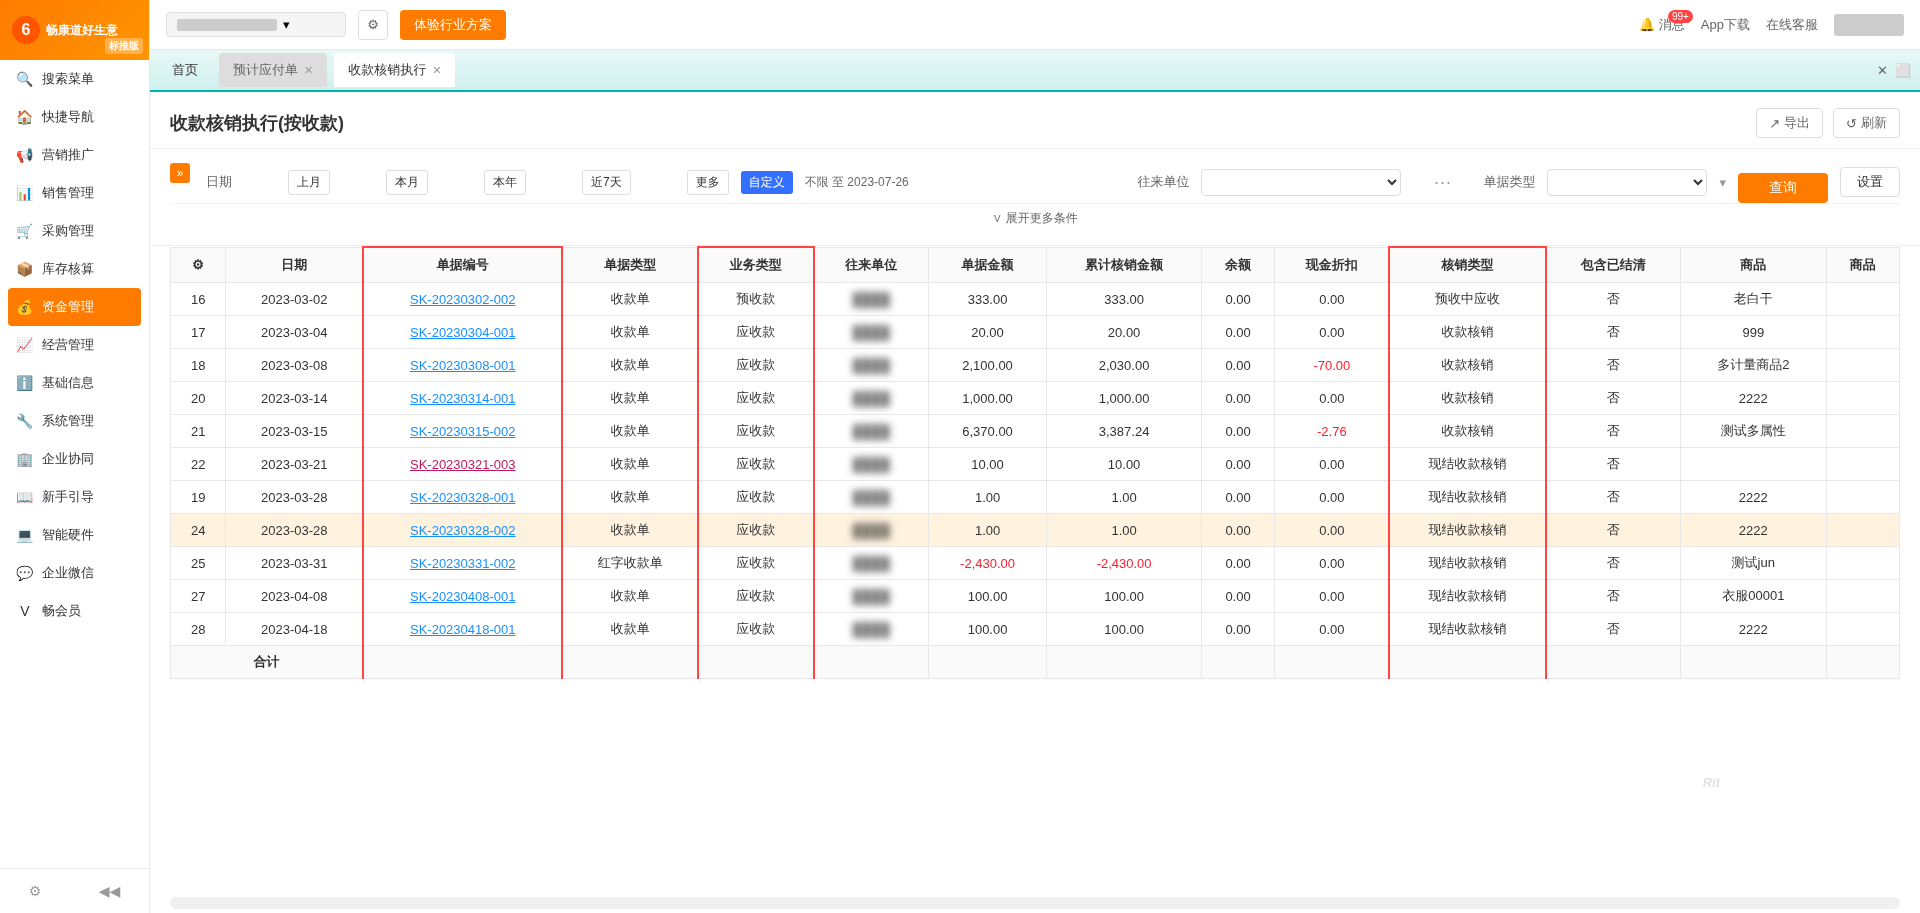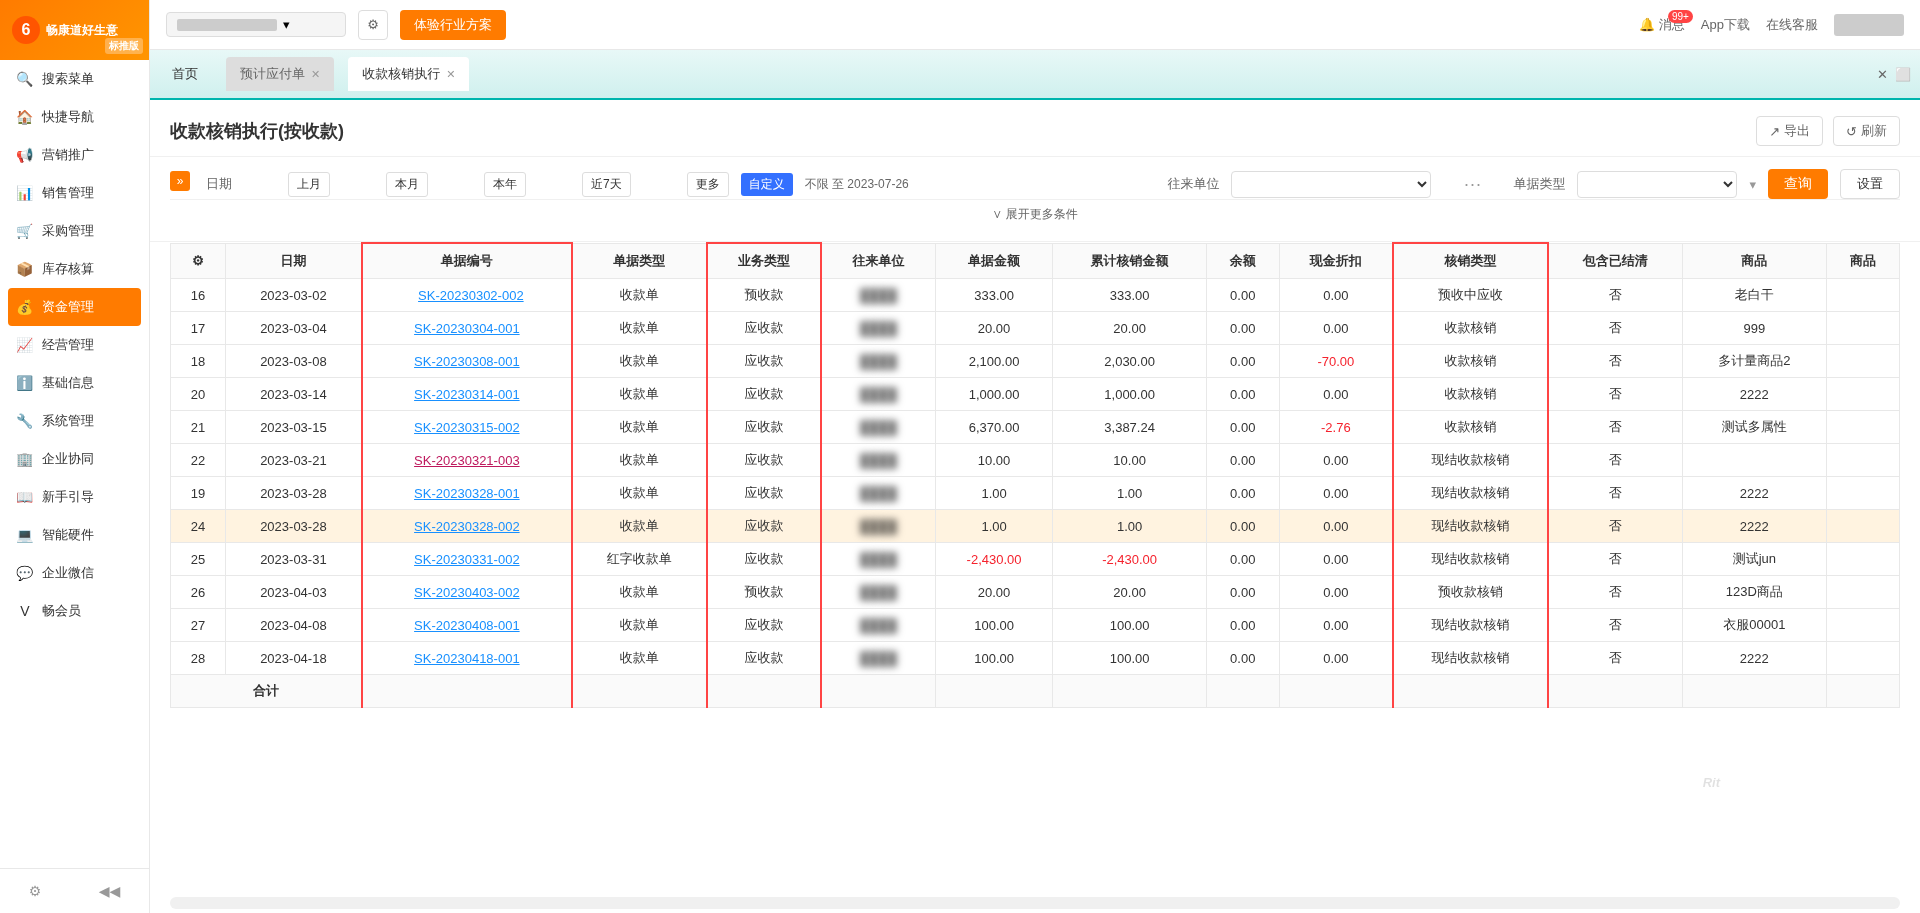--- a/index.html
+++ b/index.html
@@ -124,27 +124,27 @@
       right: -8px;
       background: #ff4444;
       color: white;
       border-radius: 8px;
       padding: 1px 4px;
       font-size: 10px;
     }
 
     
     .tab-bar {
-      height: 50px;
+      height: 42px;
       background: #f0f0f0;
       display: flex;
       align-items: center;
       padding: 0 8px;
       border-bottom: 1px solid #ddd;
-      gap: 12px;
+      gap: 5px;
     }
     .tab {
       height: 34px;
       display: flex;
       align-items: center;
       padding: 0 14px;
       border-radius: 4px 4px 0 0;
       cursor: pointer;
       font-size: 13px;
       color: #666;
@@ -225,23 +225,24 @@
       padding: 4px 8px;
       width: 200px;
       color: #333;
       background: #fff;
     }
     .query-btn {
       background: #ff7b00;
       color: white;
       border: none;
       border-radius: 4px;
-      padding: 6px 16px;
+      padding: 6px 31px;
       cursor: pointer;
       font-size: 14px;
+      margin-top: 12px;
     }
     .settings-btn {
       border: 1px solid #ddd;
       background: #fff;
       border-radius: 4px;
       padding: 5px 16px;
       cursor: pointer;
       color: #333;
     }
     .expand-more {
@@ -488,21 +489,21 @@
             <th style="border-left:2.5px solid #ff4444; border-right:2.5px solid #ff4444; border-top:2.5px solid #ff4444;">核销类型</th>
             <th>包含已结清</th>
             <th>商品</th>
             <th>商品</th>
           </tr>
         </thead>
         <tbody id="table-body">
             <tr>
               <td>16</td>
               <td>2023-03-02</td>
-              <td style="border-left: 2.5px solid rgb(255, 68, 68); border-right: 2.5px solid rgb(255, 68, 68);"><a href="#" style="color: rgb(24, 144, 255); text-decoration: underline; margin-left: 8px;">SK-20230302-002</a></td>
+              <td style="border-left: 2.5px solid rgb(255, 68, 68); border-right: 2.5px solid rgb(255, 68, 68);"><a href="#" style="color: rgb(24, 144, 255); text-decoration: underline;">SK-20230302-002</a></td>
               <td>收款单</td>
               <td style="border-left: 2.5px solid rgb(255, 68, 68); border-right: 2.5px solid rgb(255, 68, 68);">预收款</td>
               <td style="color: transparent; text-shadow: rgba(0, 0, 0, 0.5) 0px 0px 7px;">████</td>
               <td>333.00</td>
               <td>333.00</td>
               <td>0.00</td>
               <td>0.00</td>
               <td style="border-left: 2.5px solid rgb(255, 68, 68); border-right: 2.5px solid rgb(255, 68, 68);">预收中应收</td>
               <td>否</td>
               <td>老白干</td>
@@ -627,36 +628,20 @@
               <td>红字收款单</td>
               <td style="border-left: 2.5px solid rgb(255, 68, 68); border-right: 2.5px solid rgb(255, 68, 68);">应收款</td>
               <td style="color: transparent; text-shadow: rgba(0, 0, 0, 0.5) 0px 0px 7px;">████</td>
               <td style="color: rgb(245, 34, 45);">-2,430.00</td>
               <td style="color: rgb(245, 34, 45);">-2,430.00</td>
               <td>0.00</td>
               <td>0.00</td>
               <td style="border-left: 2.5px solid rgb(255, 68, 68); border-right: 2.5px solid rgb(255, 68, 68);">现结收款核销</td>
               <td>否</td>
               <td>测试jun</td>
-              <td></td>
-            </tr>
-            <tr>
-              <td>26</td>
-              <td>2023-04-03</td>
-              <td style="border-left: 2.5px solid rgb(255, 68, 68); border-right: 2.5px solid rgb(255, 68, 68);"><a href="#" style="color: rgb(24, 144, 255); text-decoration: underline;">SK-20230403-002</a></td>
-              <td>收款单</td>
-              <td style="border-left: 2.5px solid rgb(255, 68, 68); border-right: 2.5px solid rgb(255, 68, 68);">预收款</td>
-              <td style="color: transparent; text-shadow: rgba(0, 0, 0, 0.5) 0px 0px 7px;">████</td>
-              <td>20.00</td>
-              <td>20.00</td>
-              <td>0.00</td>
-              <td>0.00</td>
-              <td style="border-left: 2.5px solid rgb(255, 68, 68); border-right: 2.5px solid rgb(255, 68, 68);">预收款核销</td>
-              <td>否</td>
-              <td>123D商品</td>
               <td></td>
             </tr>
             <tr>
               <td>27</td>
               <td>2023-04-08</td>
               <td style="border-left: 2.5px solid rgb(255, 68, 68); border-right: 2.5px solid rgb(255, 68, 68);"><a href="#" style="color: rgb(24, 144, 255); text-decoration: underline;">SK-20230408-001</a></td>
               <td>收款单</td>
               <td style="border-left: 2.5px solid rgb(255, 68, 68); border-right: 2.5px solid rgb(255, 68, 68);">应收款</td>
               <td style="color: transparent; text-shadow: rgba(0, 0, 0, 0.5) 0px 0px 7px;">████</td>
               <td>100.00</td>

